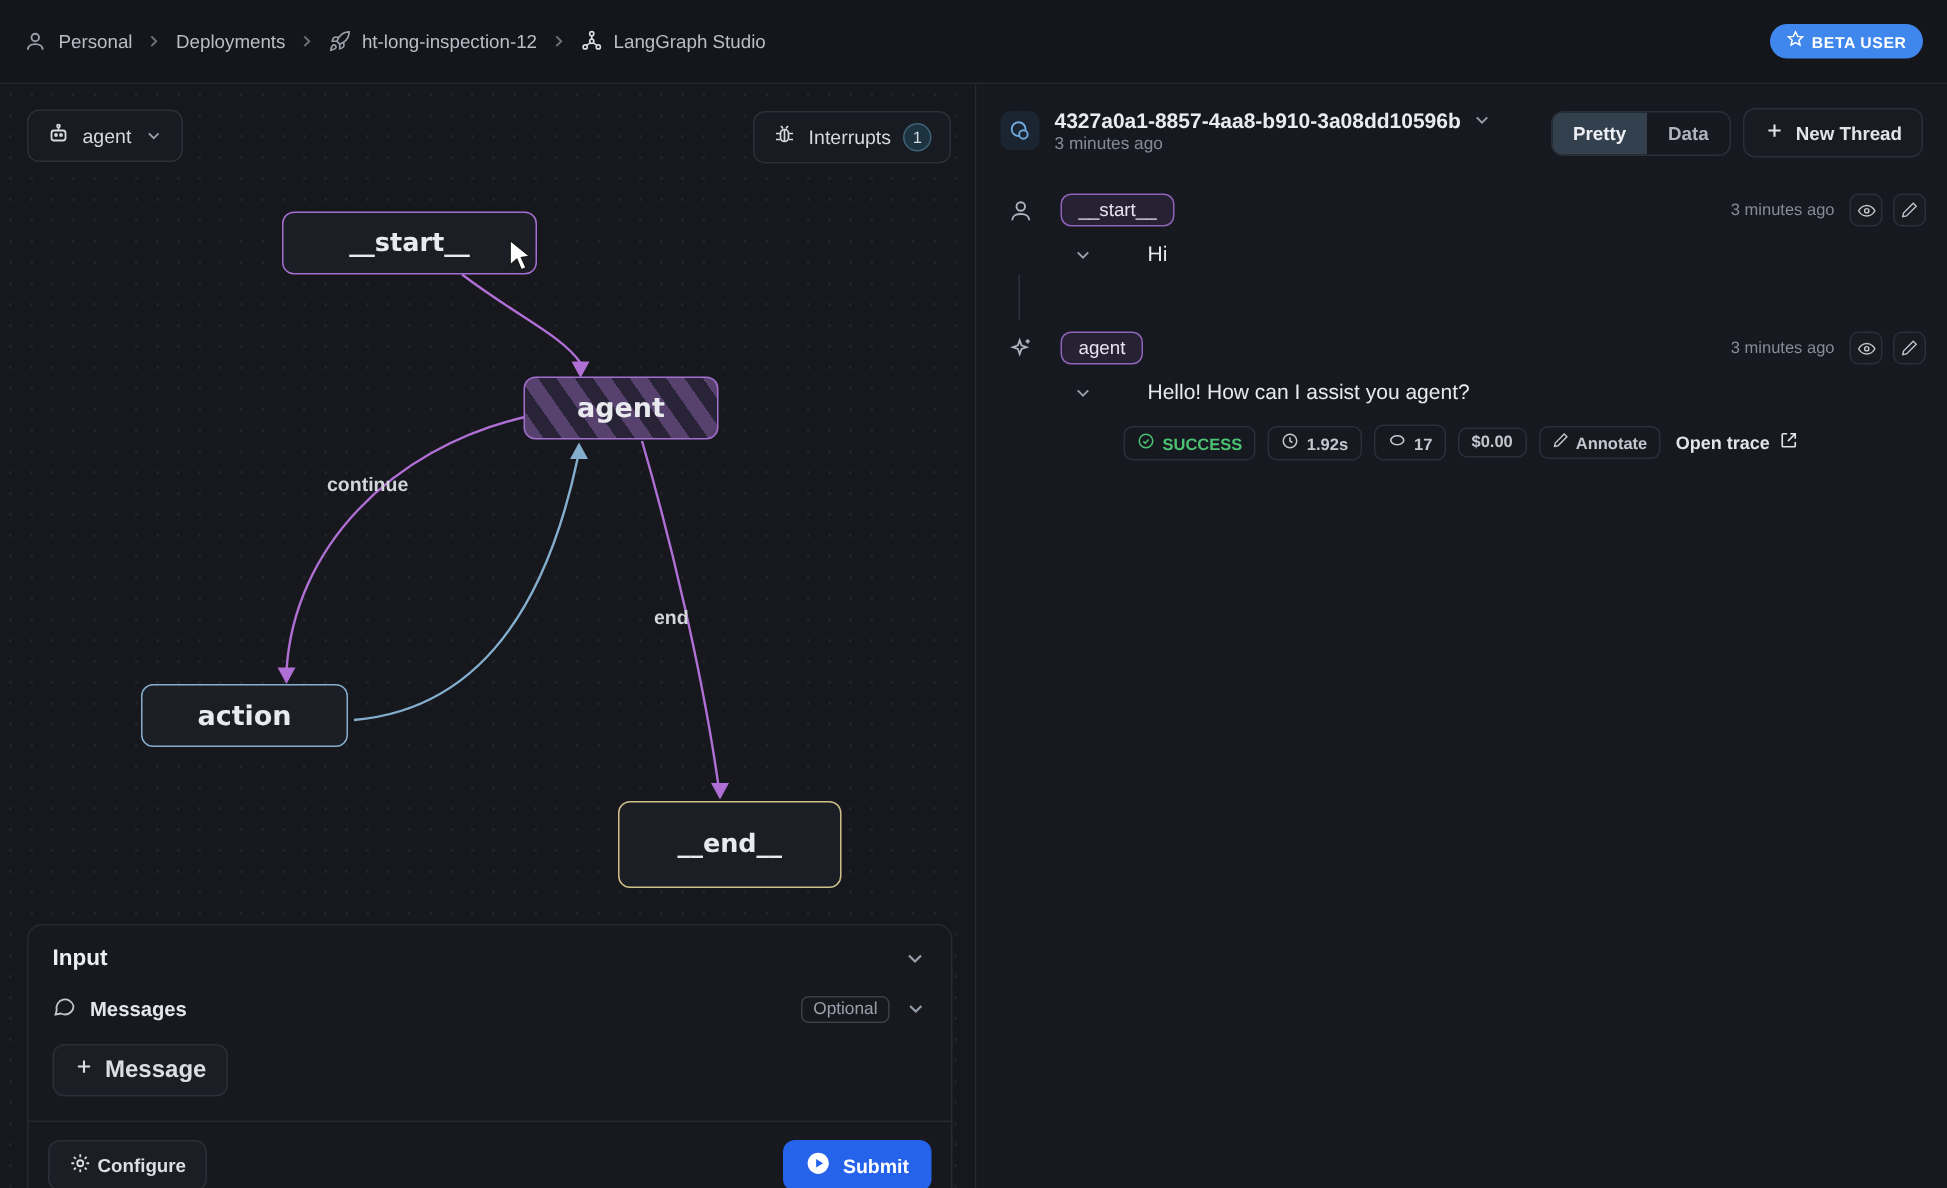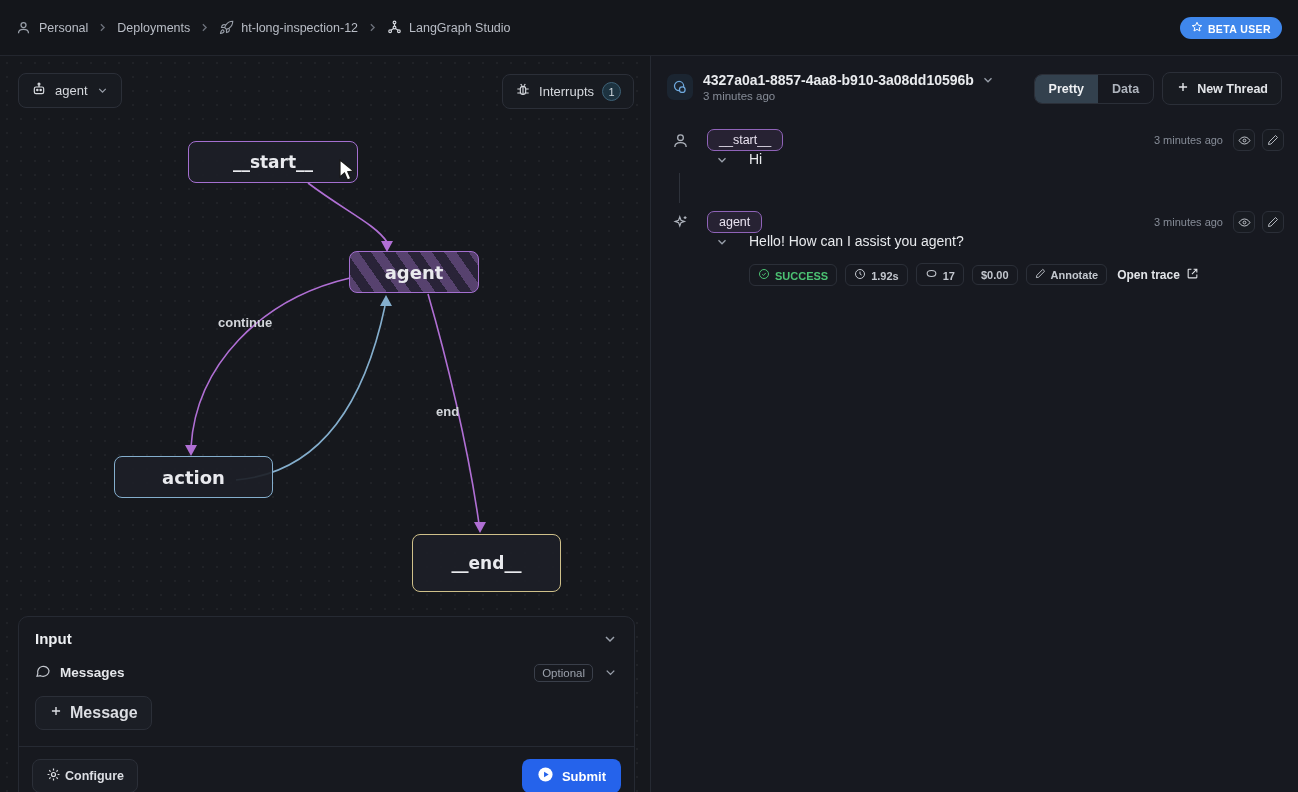--- a/index.html
+++ b/index.html
@@ -34,21 +34,21 @@
 
   
   .edges { position:absolute; inset:0; pointer-events:none; }
   .node { position:absolute; border-radius:8px; background:rgba(29,32,39,0.92);
     display:flex; align-items:center; justify-content:center; color:#e9eaee;
     font-family:"DejaVu Sans", sans-serif; font-size:17px; font-weight:600; cursor:pointer; }
   .node-start { left:188px; top:85px; width:170px; height:42px; border:1.5px solid #a46fd0; }
   .node-agent { left:349px; top:195px; width:130px; height:42px; border:1.5px solid #a46fd0;
     background:repeating-linear-gradient(55deg, rgba(168,115,210,0.42) 0 10px, rgba(110,62,150,0.16) 10px 20px), rgba(29,32,39,0.92);
     font-size:18px; }
-  .node-action { left:94px; top:400px; width:159px; height:42px; border:1.5px solid #84aecd; font-size:18px;margin-left:20px; }
+  .node-action { left:94px; top:400px; width:138px; height:42px; border:1.5px solid #84aecd; font-size:18px; }
   .node-end { left:412px; top:478px; width:149px; height:58px; border:1.5px solid #cfc08a; }
   .edge-label { position:absolute; font-size:13px; font-weight:600; color:#d3d6db; pointer-events:none; }
   .lbl-continue { left:218px; top:259px; }
   .lbl-end { left:436px; top:348px; }
   .cursor { position:absolute; left:338px; top:103px; pointer-events:none; }
 
   
   .input-panel { position:absolute; left:18px; top:560px; width:617px; background:#17191f;
     border:1px solid #262a33; border-radius:10px; }
   .ip-head { display:flex; align-items:center; justify-content:space-between; padding:13px 16px 8px 16px; }
@@ -86,21 +86,21 @@
   .messages { margin-top:24px; }
   .msg { display:grid; grid-template-columns:30px 1fr; column-gap:12px; }
   .msg-icon { display:flex; justify-content:center; padding-top:3px; color:#aeb3bc; }
   .msg-top { display:flex; align-items:center; justify-content:space-between; }
   .role-badge { display:inline-block; border:1px solid #8f63b8; background:rgba(143,99,184,0.13);
     border-radius:7px; padding:3px 11px; font-size:12.5px; color:#e8e2f0; cursor:pointer; }
   .msg-meta { display:flex; align-items:center; gap:7px; }
   .msg-time { font-size:11px; color:#868c97; margin-right:3px; }
   .icon-btn { width:22px; height:22px; border:1px solid #2b2f38; border-radius:6px; background:#181b21;
     display:flex; align-items:center; justify-content:center; color:#c3c7ce; cursor:pointer; }
-  .msg-body { display:grid; grid-template-columns:30px 1fr; column-gap:12px; }
+  .msg-body { display:grid; grid-template-columns:30px 1fr; column-gap:28px; margin-top:10px; }
   .msg-chevron { display:flex; justify-content:center; color:#9aa0ab; cursor:pointer; padding-top:2px; }
   .msg-text { font-size:14px; color:#e8eaed; }
   .connector { width:1px; height:30px; background:#2e323b; margin:6px 0 8px 14px; }
   .chips { display:flex; align-items:center; gap:8px; margin:14px 0 0 42px; }
   .chip { display:inline-flex; align-items:flex-end; gap:5px; border:1px solid #2b2f38; border-radius:6px;
     padding:3px 8px; font-size:11px; font-weight:bold; color:#c3c7ce; cursor:pointer; }
   .chip-success { color:#4cc273; }
   .open-trace { display:inline-flex; align-items:center; gap:6px; font-size:12px; font-weight:bold;
     color:#e2e4e8; cursor:pointer; margin-left:2px; }
 </style>

